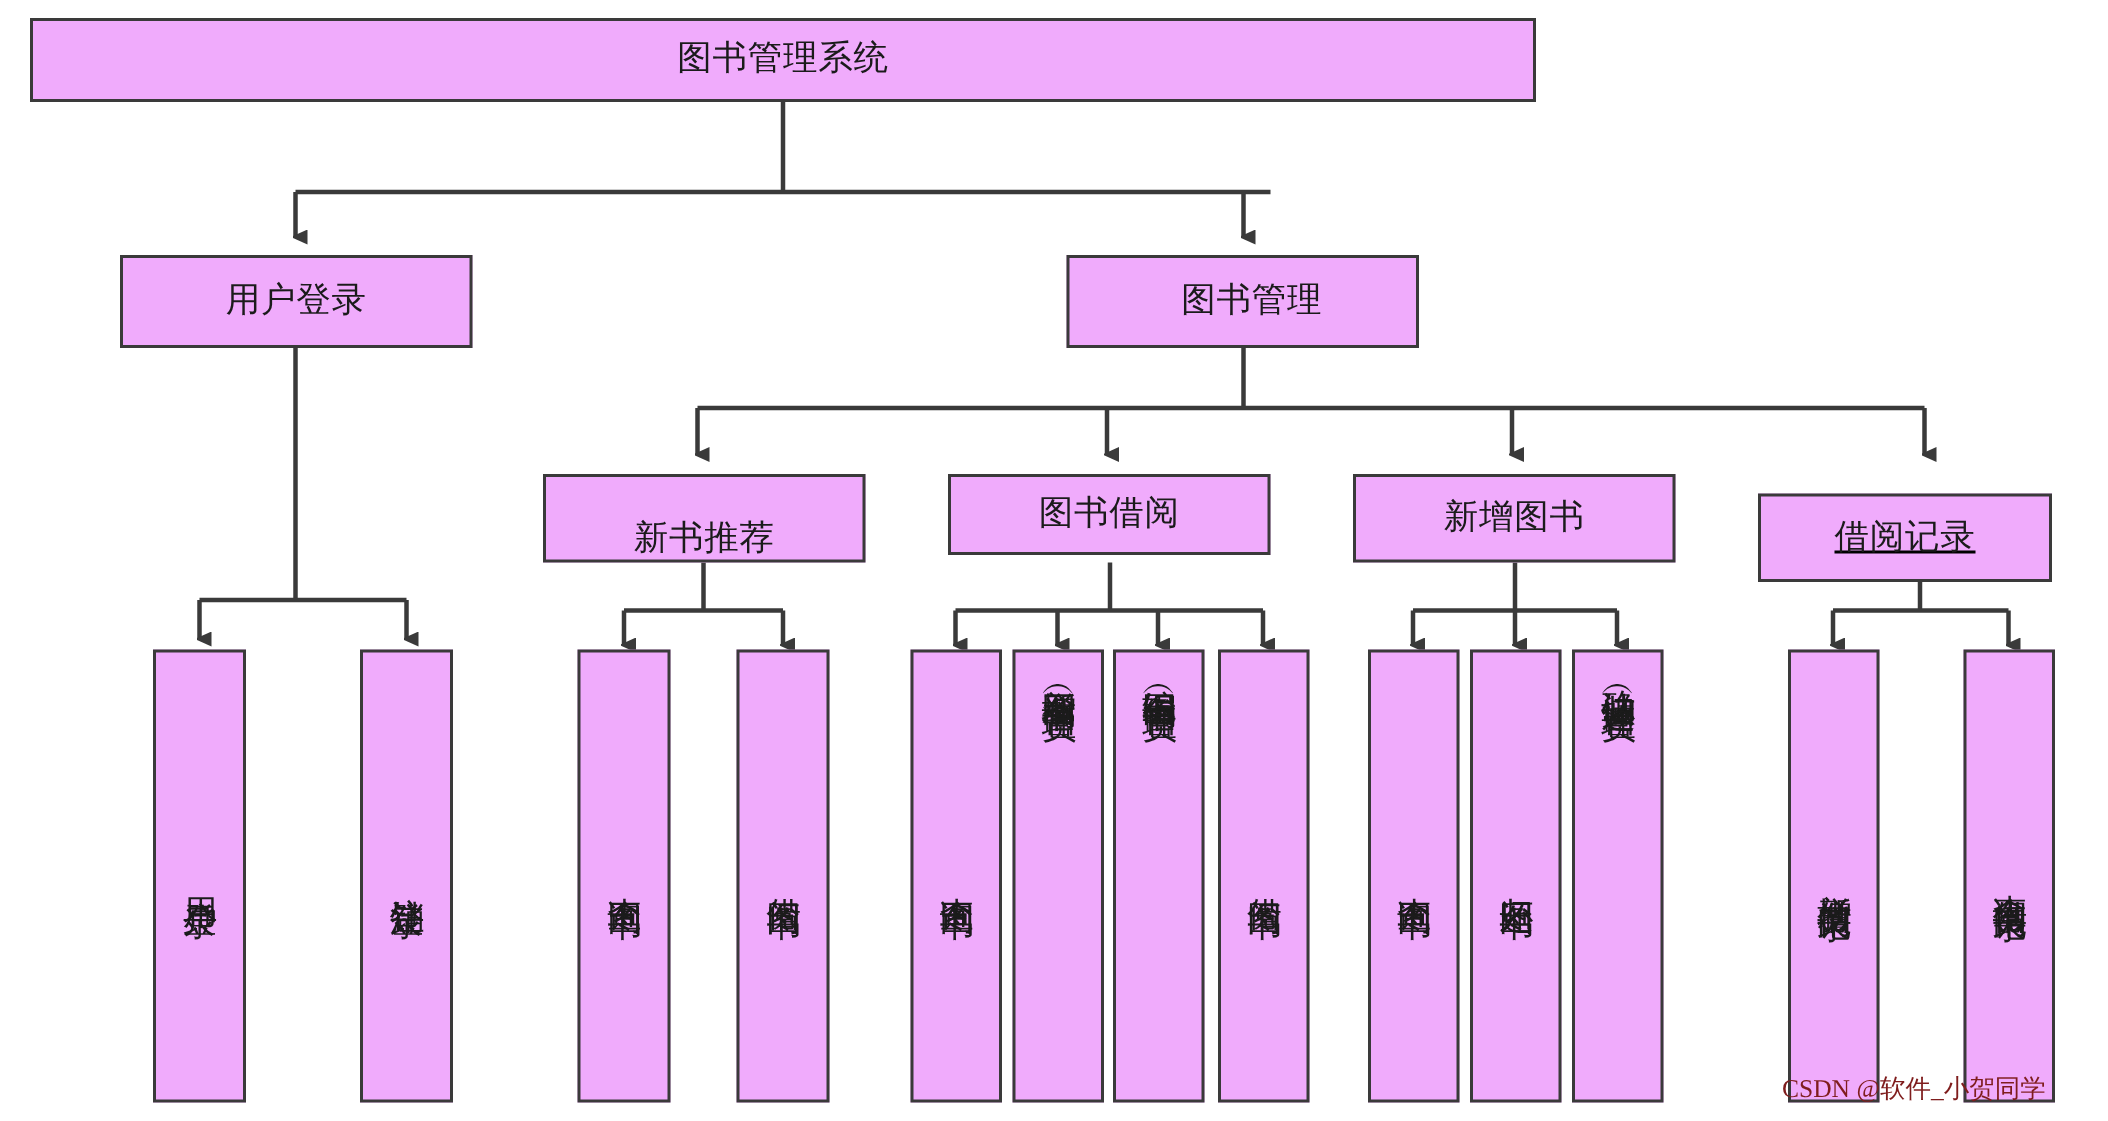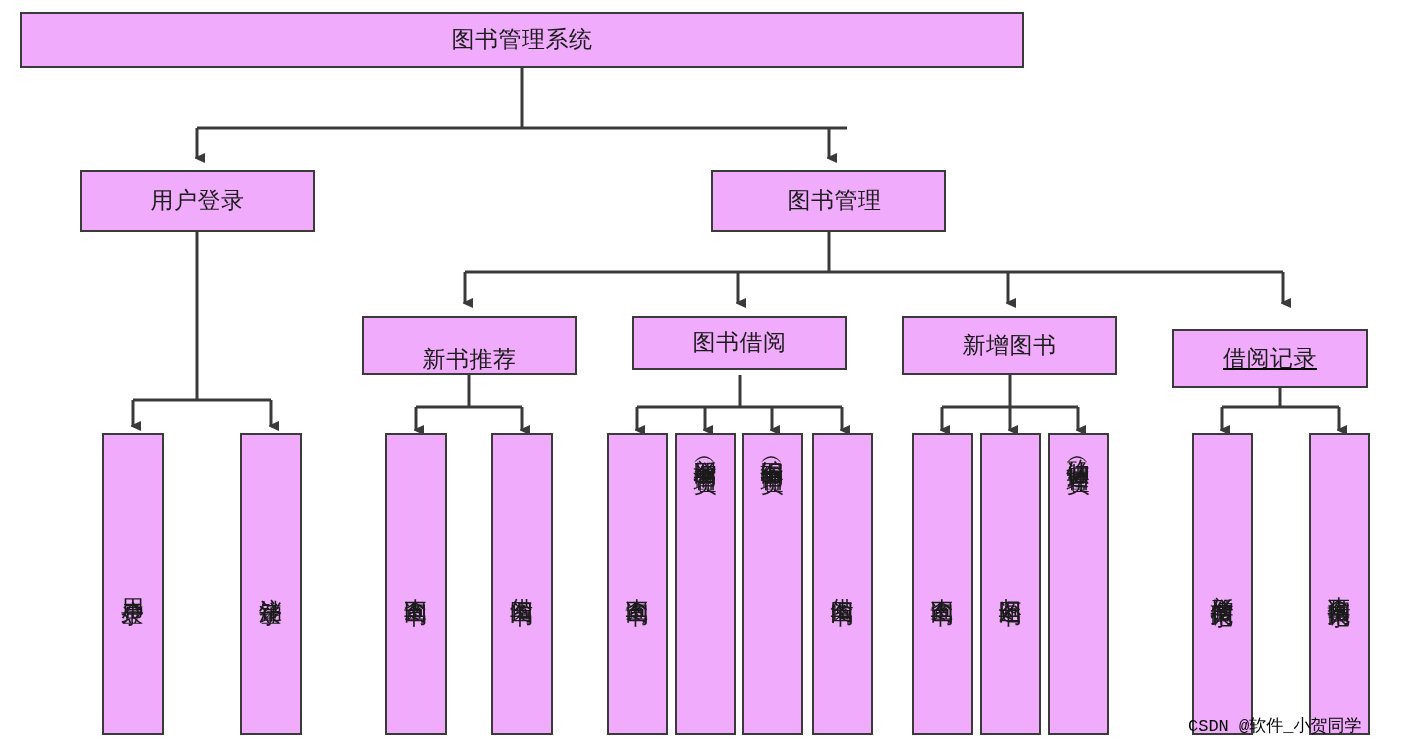--- a/index.html
+++ b/index.html
@@ -64,24 +64,24 @@
   }
   .node.vert.center {
     align-items: center;
     padding-top: 0;
   }
   #watermark {
     position: absolute;
     left: 1188px;
     top: 714px;
     font-size: 17px;
-    color: #000000;
+    color: #7f1d1d;
     white-space: nowrap;
     z-index: 5;
-    font-family: Liberation Mono, monospace;
+    font-family: Liberation Serif, serif;
   }
 </style>
 </head>
 <body>
 
 <div id="canvas">
 
   <svg id="edges" viewBox="0 0 1405 747" xmlns="http://www.w3.org/2000/svg">
     <defs>
       <marker id="arrow" markerWidth="10" markerHeight="10" refX="5" refY="8" orient="auto" markerUnits="userSpaceOnUse">

